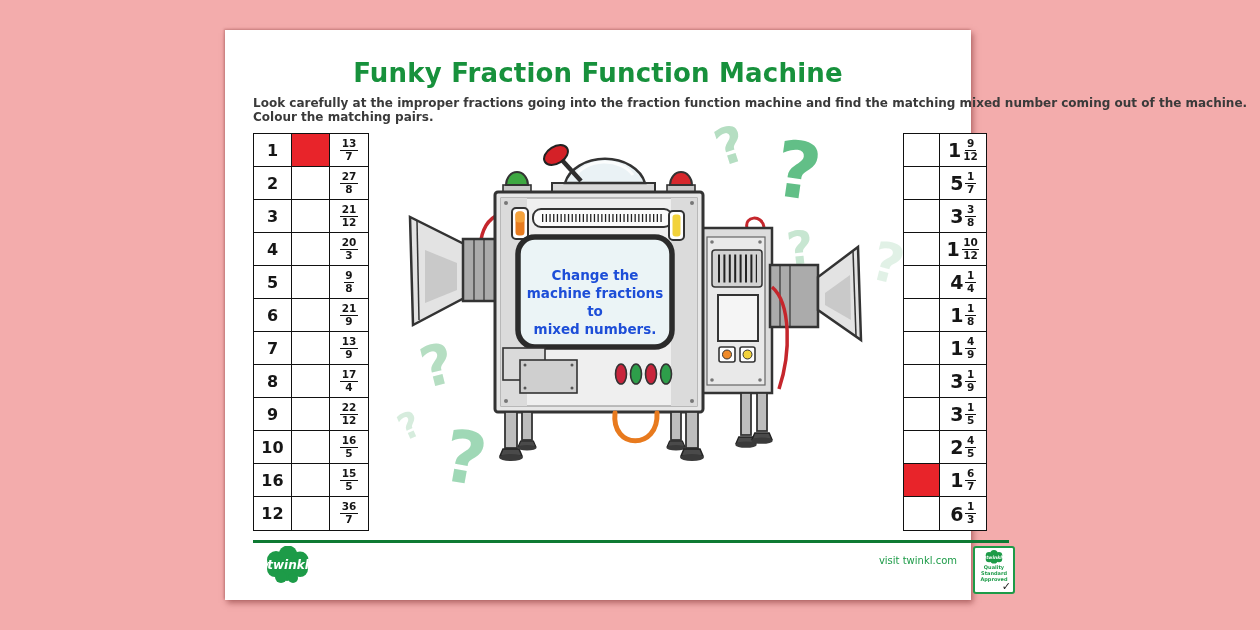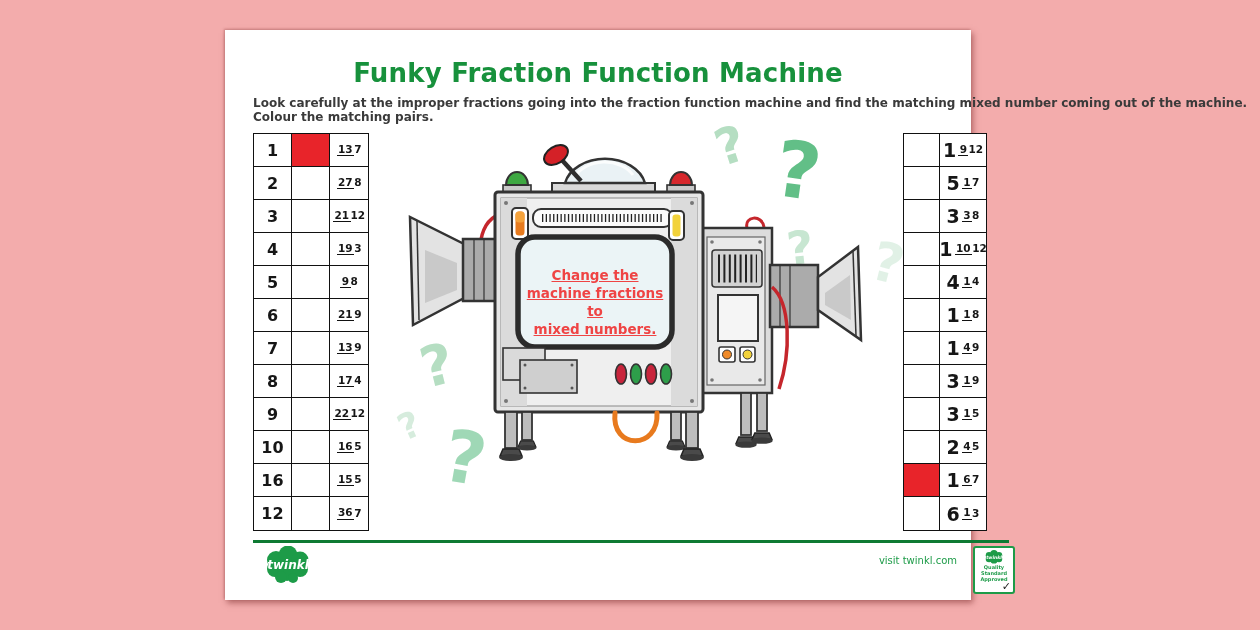--- a/index.html
+++ b/index.html
@@ -25,27 +25,27 @@
   .trow .cell:last-child{border-right:none;}
   .trow:last-child .cell{border-bottom:none;}
   .cell.filled{background:var(--highlight-red);}
   .left-table{left:28px;top:103px;}
   .left-table .num{width:38px;font-size:16px;font-weight:bold;color:#161616;}
   .left-table .blank{width:38px;}
   .left-table .frac{width:38px;}
   .right-table{left:678px;top:103px;}
   .right-table .blank{width:36px;}
   .right-table .mixed{width:46px;gap:2px;}
-  .fr{display:inline-flex;flex-direction:row;align-items:center;font-size:10.5px;
+  .fr{display:inline-flex;flex-direction:column;align-items:center;font-size:10.5px;
       font-weight:700;line-height:1.1;color:#161616;text-align:right;}
   .fr .fn{border-bottom:1.3px solid #111;padding:0 1.5px;}
   .whole{font-size:19px;font-weight:700;color:#161616;}
   
   .screen-text{position:absolute;left:295px;top:236px;width:150px;text-align:center;
-               font-size:13.5px;font-weight:bold;color:#ef4444;line-height:18px;text-decoration:underline;}
+               font-size:13.5px;font-weight:bold;color:#1d4ed8;line-height:18px;}
   
   .footer-line{position:absolute;left:28px;top:510px;width:756px;height:2.6px;background:#0E7A33;}
   .visit{position:absolute;left:632px;top:525px;width:100px;text-align:right;font-size:10px;
          font-weight:normal;color:var(--twinkl-green);}
   .badge{position:absolute;left:748px;top:516px;width:42px;height:48px;background:#fff;
          border:2px solid var(--twinkl-green);border-radius:3px;display:flex;flex-direction:column;
          align-items:center;padding-top:2px;}
   .badge .btxt{font-size:5px;font-weight:bold;color:var(--twinkl-green);line-height:6px;text-align:center;}
   .badge .bcheck{font-size:11px;color:#222;line-height:10px;align-self:flex-end;margin-right:2px;}
   .logo{position:absolute;left:38px;top:516px;}
@@ -91,21 +91,21 @@
               <span class="fn">21</span>
               <span class="fd">12</span>
             </span>
           </div>
     </div>
     <div class="trow">
       <div class="cell num">4</div>
       <div class="cell blank"></div>
       <div class="cell frac">
             <span class="fr">
-              <span class="fn">19</span>
+              <span class="fn">20</span>
               <span class="fd">3</span>
             </span>
           </div>
     </div>
     <div class="trow">
       <div class="cell num">5</div>
       <div class="cell blank"></div>
       <div class="cell frac">
             <span class="fr">
               <span class="fn">9</span>

